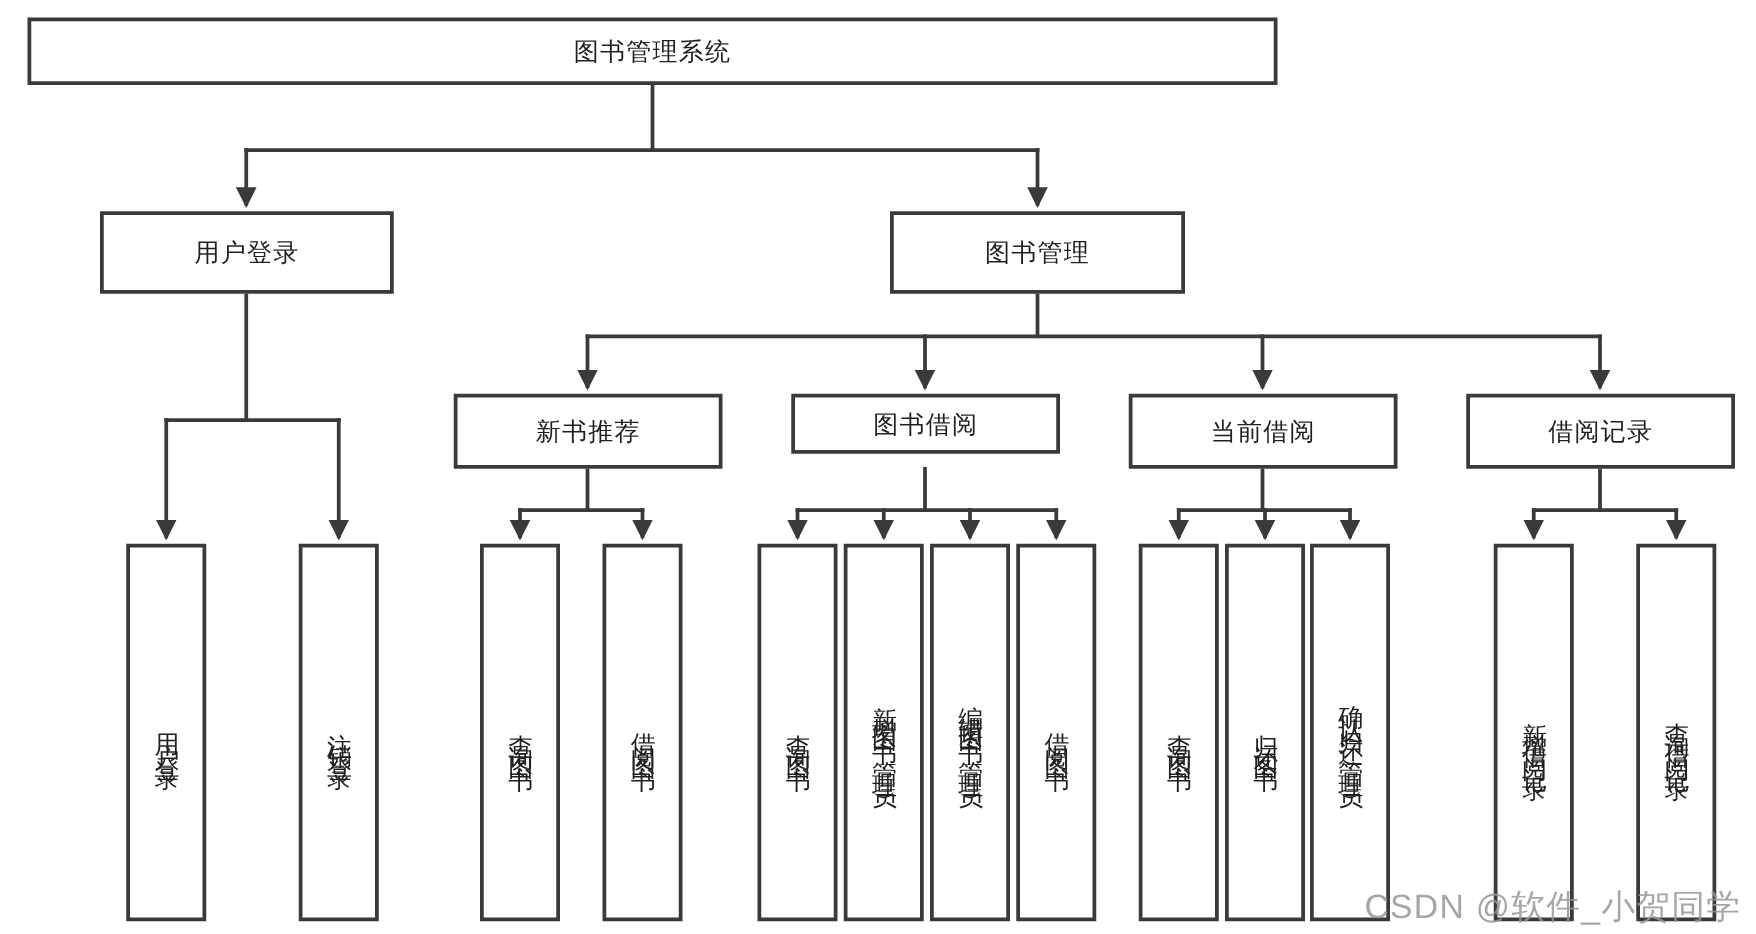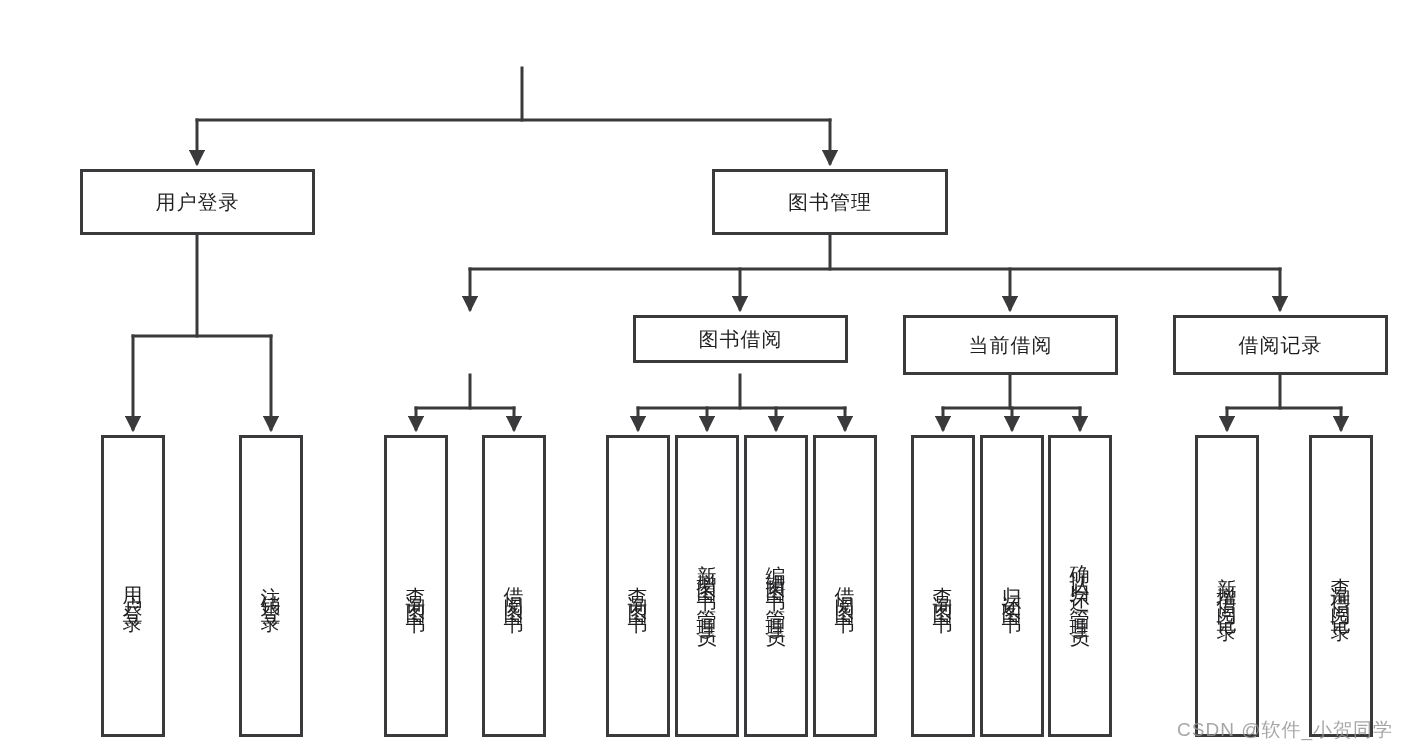--- a/index.html
+++ b/index.html
@@ -39,21 +39,21 @@
     text-orientation: mixed;
     letter-spacing: 9px;
     font-size: 20px;
     line-height: 1;
     padding-top: 6px;
   }
   .watermark {
     position: absolute;
     right: 12px;
     bottom: 4px;
-    font-size: 19px;
+    font-size: 27px;
     color: rgba(150,150,150,0.85);
     letter-spacing: 1px;
     z-index: 3;
     white-space: nowrap;
   }
 </style>
 </head>
 <body>
 
 <div id="stage">
@@ -101,24 +101,26 @@
       <line x1="1012" y1="408" x2="1012" y2="429" marker-end="url(#arrow)"></line>
       <line x1="1080" y1="408" x2="1080" y2="429" marker-end="url(#arrow)"></line>
 
       <line x1="1280" y1="375" x2="1280" y2="408"></line>
       <line x1="1227" y1="408" x2="1341" y2="408"></line>
       <line x1="1227" y1="408" x2="1227" y2="429" marker-end="url(#arrow)"></line>
       <line x1="1341" y1="408" x2="1341" y2="429" marker-end="url(#arrow)"></line>
     </g>
   </svg>
 
+  <div class="box" style="left:22px; top:14px; width:1000px; height:54px;">图书管理系统</div>
 
   <div class="box" style="left:80px; top:169px; width:235px; height:66px;">用户登录</div>
   <div class="box" style="left:712px; top:169px; width:236px; height:66px;text-align:center;">图书管理</div>
 
+  <div class="box" style="left:363px; top:315px; width:215px; height:60px;">新书推荐</div>
   <div class="box" style="left:633px; top:315px; width:215px; height:48px;">图书借阅</div>
   <div class="box" style="left:903px; top:315px; width:215px; height:60px;">当前借阅</div>
   <div class="box" style="left:1173px; top:315px; width:215px; height:60px;">借阅记录</div>
 
   <div class="box vbox" style="left:101px; top:435px; width:64px; height:302px;">用户登录</div>
   <div class="box vbox" style="left:239px; top:435px; width:64px; height:302px;">注销登录</div>
 
   <div class="box vbox" style="left:384px; top:435px; width:64px; height:302px;">查询图书</div>
   <div class="box vbox" style="left:482px; top:435px; width:64px; height:302px;">借阅图书</div>
 

